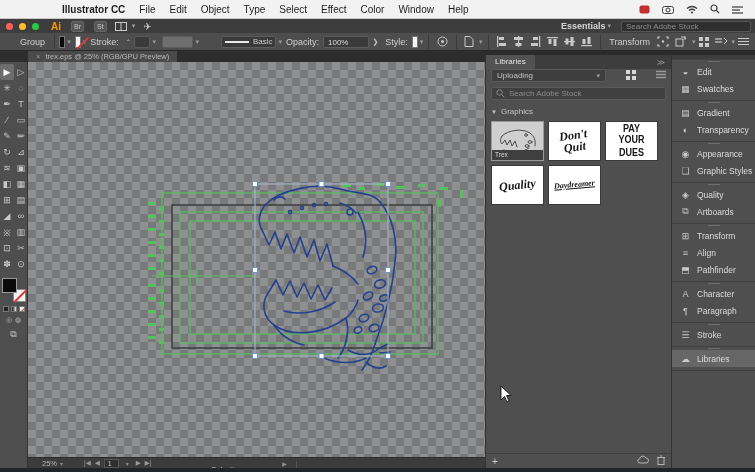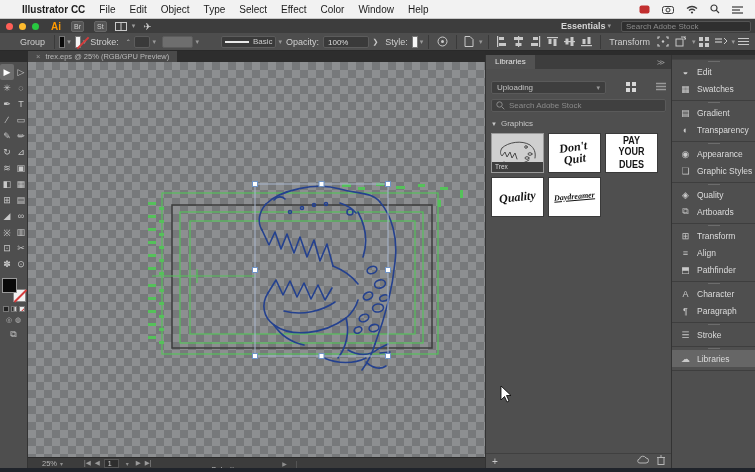--- a/index.html
+++ b/index.html
@@ -3,21 +3,21 @@
 <meta charset="utf-8">
 <style>
   * { margin:0; padding:0; box-sizing:border-box; }
   body { background:#1e1e1e; font-family:"Liberation Sans", sans-serif; }
   .screen { position:relative; width:755px; height:472px; overflow:hidden; background:#2c2c2c; }
 
   
   .menubar { position:absolute; top:0; left:0; width:755px; height:19px; background:#f2f2f2;
     display:flex; align-items:center; font-size:10px; color:#1c1c1c; border-bottom:1px solid #c9c9c9;}
   .menubar .apple { margin:0 12px 0 10px; font-size:11px; }
-  .menubar .appname { font-weight:bold; margin-right:14px; }
+  .menubar .appname { font-weight:bold; margin-right:14px;margin-left:40px; }
   .menubar .mitem { margin-right:14px; }
   .menubar .spacer { flex:1; }
   .menubar .ricon { margin-right:12px; display:flex; align-items:center; }
 
   
   .titlebar { position:absolute; top:19px; left:0; width:755px; height:14px; background:#3d3d3d;
     display:flex; align-items:center; font-size:9px; color:#cfcfcf; }
   .tlight { width:7px; height:7px; border-radius:50%; margin-left:6px; }
   .ai-logo { margin-left:12px; color:#ff9a00; font-weight:bold; font-size:10px; letter-spacing:0; }
   .mini-app { margin-left:10px; background:#555; border:1px solid #666; color:#ccc; font-size:7px;
@@ -93,21 +93,21 @@
     color:#ccc; font-size:7px; }
   .sb-status { margin-left:60px; color:#c4c4c4;margin-top:12px; }
   .bottom-strip { position:absolute; top:468px; left:0; width:755px; height:4px; background:#20242b; }
 
   
   .libpanel { position:absolute; top:55px; left:485px; width:187px; height:413px; background:#4f4f4f;
     border-left:1px solid #333; border-right:1px solid #333; font-size:9px; color:#ccc; }
   .lib-head { height:14px; background:#3d3d3d; display:flex; align-items:center; }
   .lib-tab { background:#525252; height:14px; line-height:14px; padding:0 9px; color:#e2e2e2; font-size:8px; }
   .lib-head .collapse { margin-left:auto; margin-right:6px; color:#9a9a9a; font-size:8px; }
-  .lib-row { display:flex; align-items:center; margin:12px 5px 0; gap:20px;justify-content:center; }
+  .lib-row { display:flex; align-items:center; margin:0 5px 0; gap:20px;justify-content:center; }
   .lib-dd { flex:1; height:13px; background:#3e3e3e; border:1px solid #5a5a5a; border-radius:2px;
     display:flex; align-items:center; padding:0 5px; color:#c4c4c4; font-size:8px; }
   .lib-dd .chev { margin-left:auto; }
   .view-ic { color:#c9c9c9; font-size:9px; }
   .lib-search { display:flex; align-items:center; gap:4px; margin:5px 5px 0; height:13px; background:#404040;
     border:1px solid #5a5a5a; border-radius:2px; padding:0 4px; color:#8b8b8b; font-size:8px; }
   .lib-search input { flex:1; background:transparent; border:none; color:#bbb; font-size:8px; }
   .lib-section { margin:7px 5px 0; color:#c6c6c6; font-size:8px; display:flex; gap:4px; align-items:center; }
   .lib-grid { display:grid; grid-template-columns:repeat(3,53px); gap:4px; margin:5px 5px 0; }
   .lib-card { position:relative; width:53px; height:40px; background:#fff; border:1px solid #3a3a3a;

